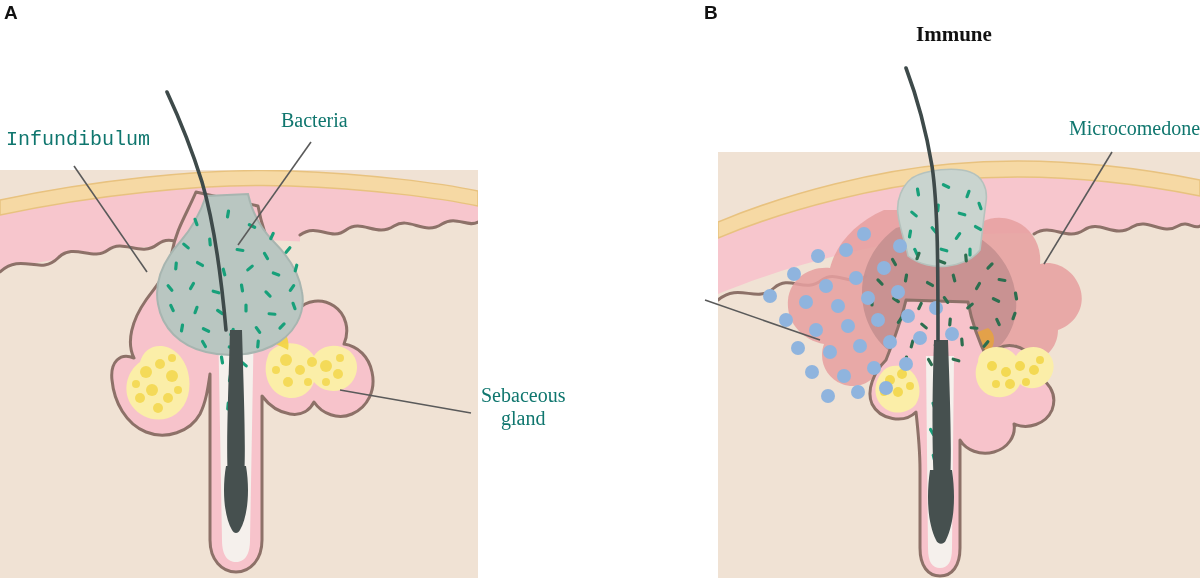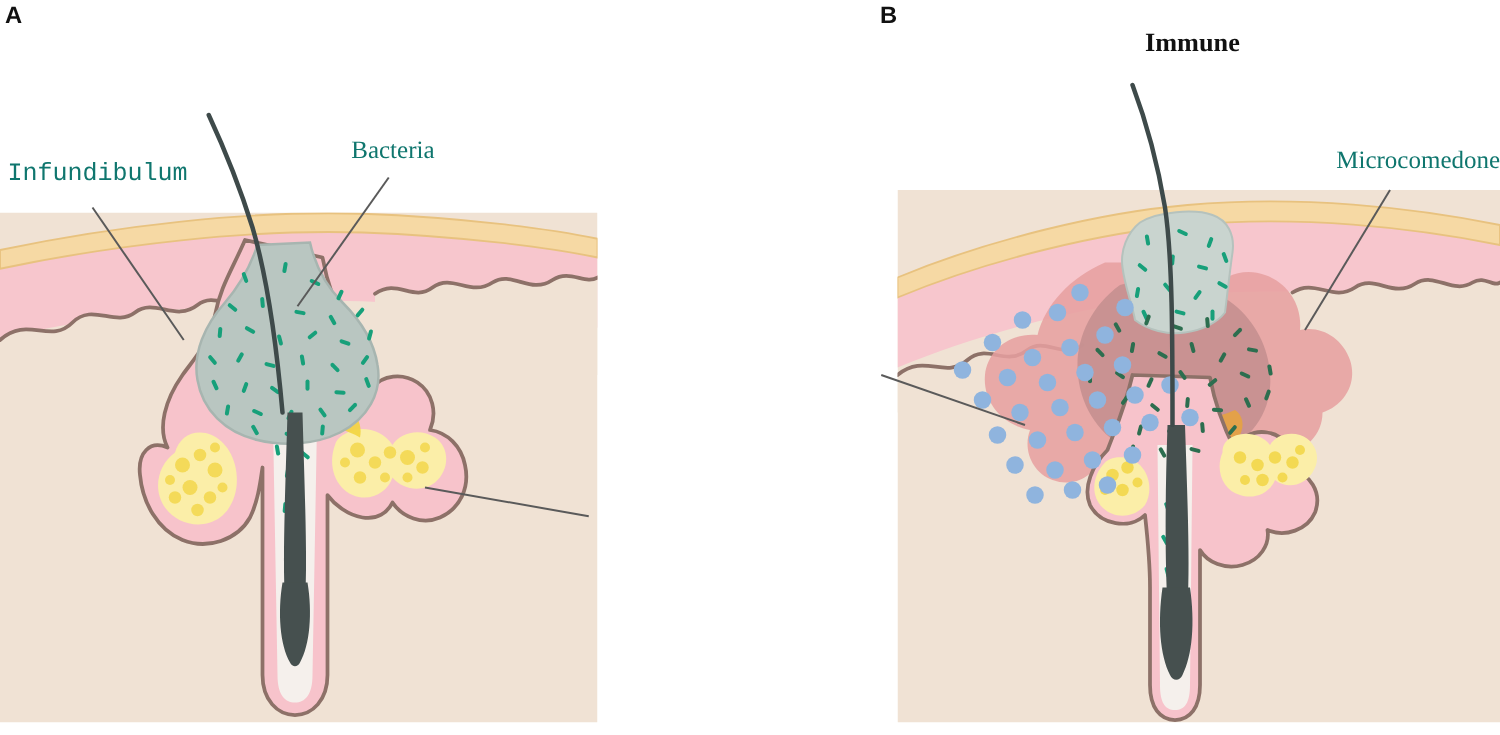--- a/index.html
+++ b/index.html
@@ -447,17 +447,21 @@
 
   <div class="panel-letter" id="panel-letter-a">A</div>
   <div class="panel-letter" id="panel-letter-b">B</div>
 
   <div class="panel-title" id="panel-title-b">Immune</div>
 
   <div class="callout" id="label-infundibulum">Infundibulum</div>
 
   <div class="callout" id="label-bacteria">Bacteria</div>
 
+  <div class="callout two-line" id="label-sebaceous">
+    <div>Sebaceous</div>
+    <div>gland</div>
+  </div>
 
   <div class="callout" id="label-inflammation">Microcomedone</div>
 
 
 </div>
 
 </body></html>

